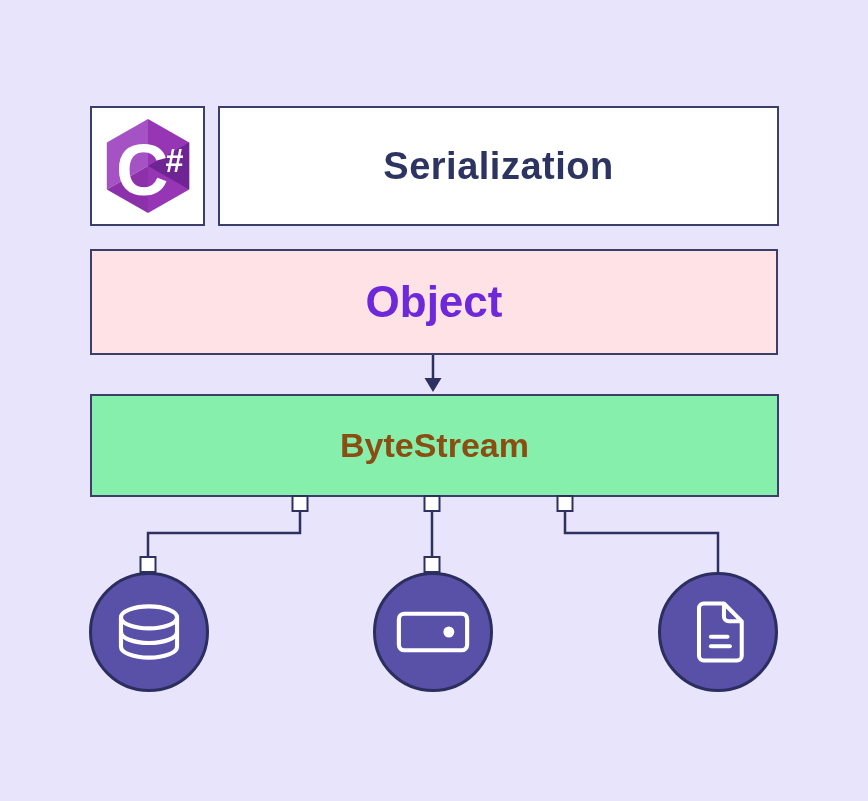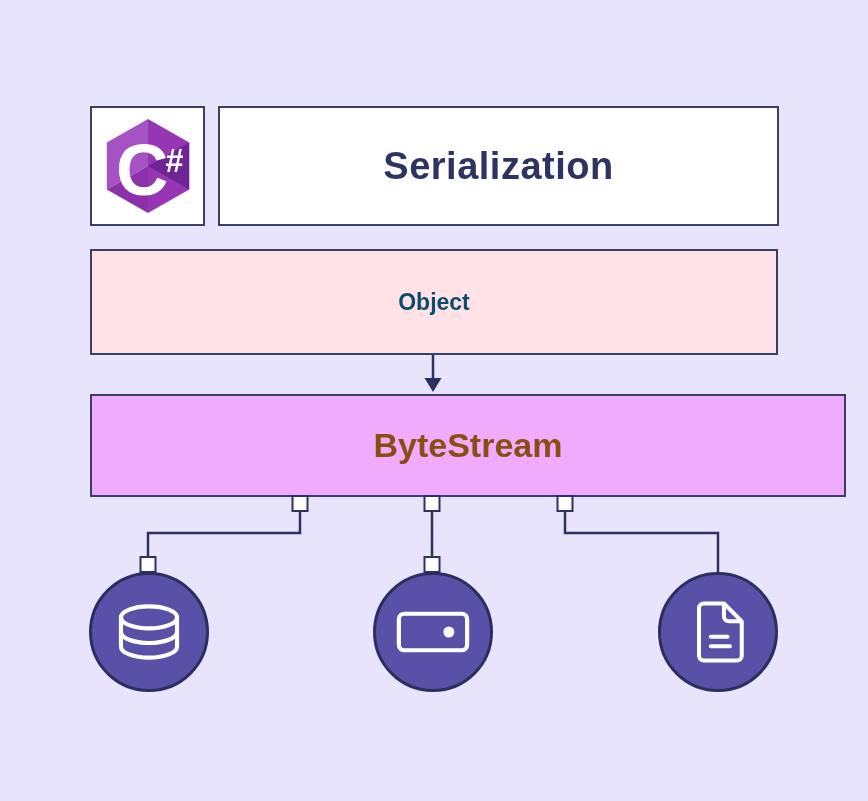--- a/index.html
+++ b/index.html
@@ -34,27 +34,27 @@
     color: #2e3462;
     font-size: 38px;
     font-weight: 700;
     letter-spacing: 0.5px;
   }
   .object-box {
     left: 90px; top: 249px; width: 688px; height: 106px;
     background: #ffe2e5;
   }
   .object-box .node-text {
-    color: #0c4a6e;
-    font-size: 23px;
+    color: #6d28d9;
+    font-size: 44px;
     font-weight: 700;
   }
   .bytestream-box {
-    left: 90px; top: 394px; width: 756px; height: 103px;
-    background: #f0abfc;
+    left: 90px; top: 394px; width: 689px; height: 103px;
+    background: #86efac;
   }
   .bytestream-box .node-text {
     color: #8a4d12;
     font-size: 34px;
     font-weight: 700;
   }
   .connector-layer {
     position: absolute;
     left: 0; top: 0;
     width: 868px; height: 801px;

